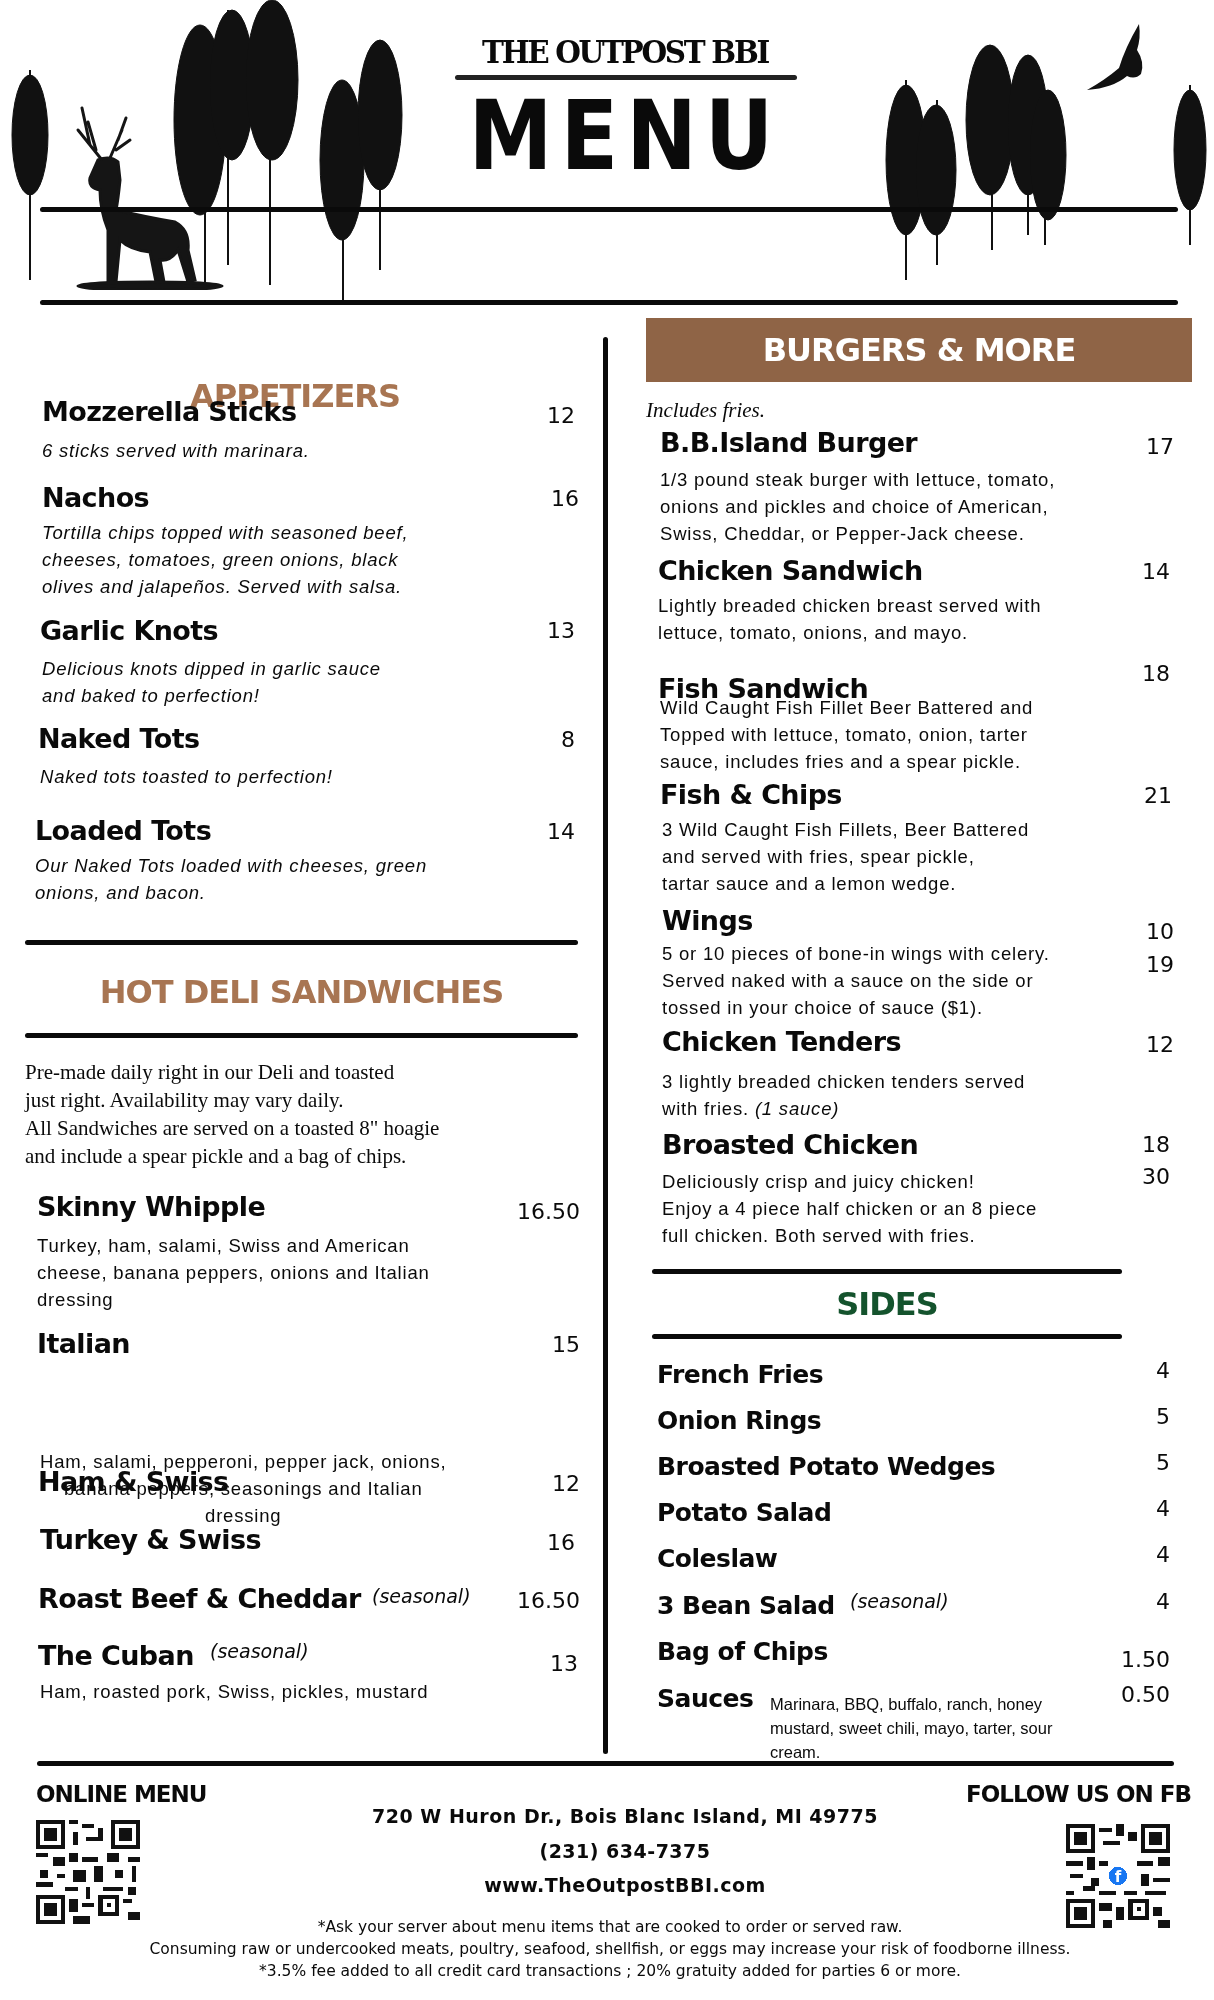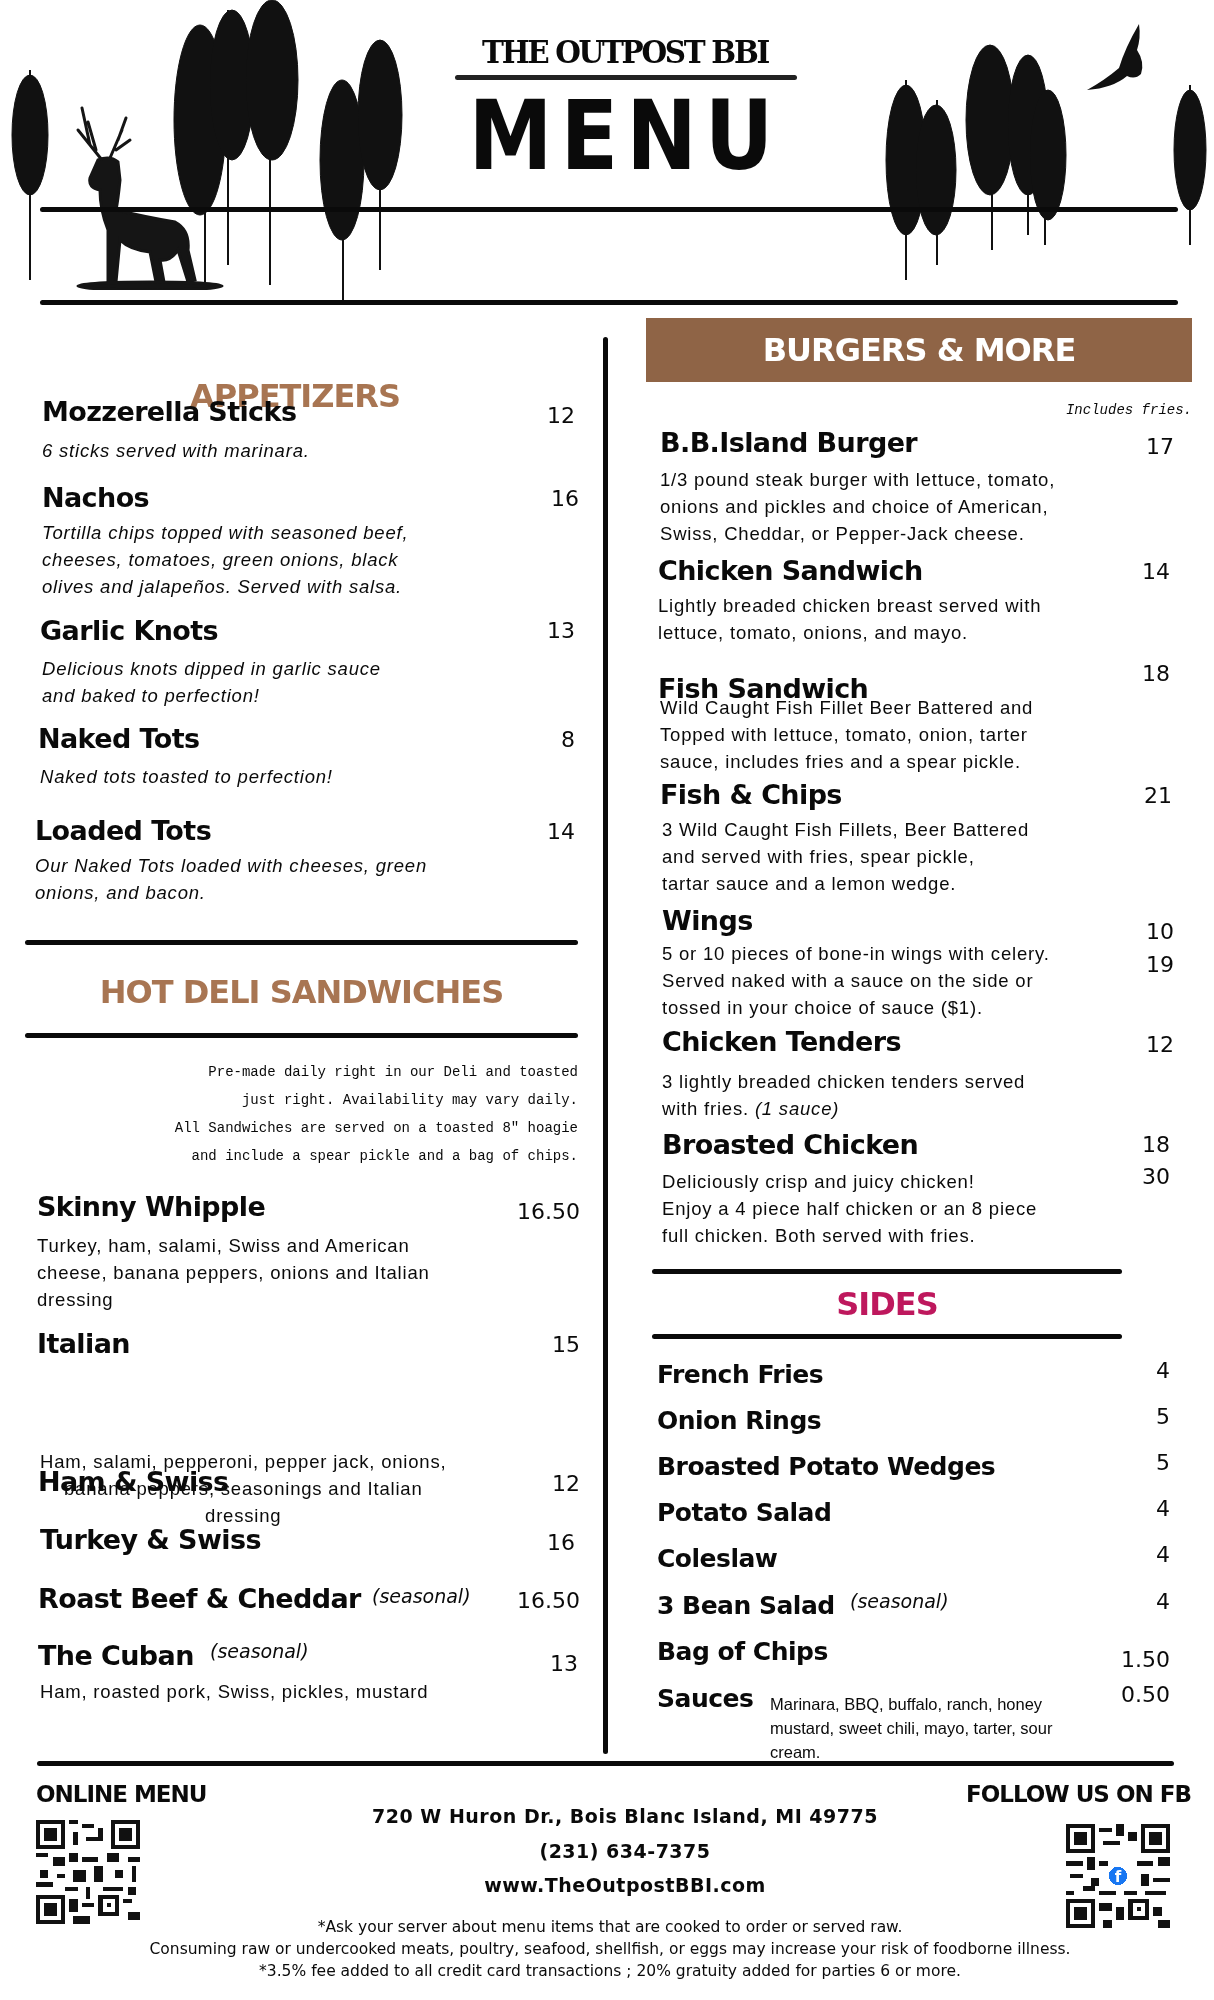--- a/index.html
+++ b/index.html
@@ -28,22 +28,22 @@
     
     .item-name { position: absolute; font-family: "DejaVu Sans", sans-serif; font-weight: 800;
       font-size: 27px; line-height: 34px; letter-spacing: -0.6px; white-space: nowrap; }
     .item-price { position: absolute; font-family: "DejaVu Sans", sans-serif; font-weight: 400;
       font-size: 22px; line-height: 28px; text-align: right; white-space: nowrap; }
     .item-desc { position: absolute; font-family: Liberation Sans, sans-serif; font-size: 18.5px;
       line-height: 27px; letter-spacing: 0.8px; white-space: pre-line; }
     .italic { font-style: italic; }
     .seasonal { position: absolute; font-family: "DejaVu Sans", sans-serif; font-style: italic;
       font-size: 19px; line-height: 28px; white-space: nowrap; }
-    .note { position: absolute; text-align: right; font-family: Liberation Mono, monospace;
-      font-size: 14px; line-height: 28px; white-space: pre-line; }
+    .note { position: absolute; text-align: left; font-family: Liberation Serif, serif;
+      font-size: 21px; line-height: 28px; white-space: pre-line; }
 
     .side-name { position: absolute; left: 657px; font-family: "DejaVu Sans", sans-serif; font-weight: 800;
       font-size: 25px; line-height: 32px; letter-spacing: -0.5px; white-space: nowrap; }
 
     
     .foot-head { position: absolute; font-family: "DejaVu Sans", sans-serif; font-weight: 800;
       font-size: 23px; letter-spacing: -1px; line-height: 28px; white-space: nowrap; }
     .foot-center { position: absolute; left: 300px; width: 650px; text-align: center;
       font-family: "DejaVu Sans", sans-serif; font-weight: 700; font-size: 19px; line-height: 24px; letter-spacing: 0.5px; }
     .disclaimer { position: absolute; left: 60px; width: 1100px; text-align: center;
@@ -243,21 +243,21 @@
     <div class="item-price" style="left:1120px;top:1131px;width:50px;">18</div>
     <div class="item-price" style="left:1120px;top:1163px;width:50px;">30</div>
     <div class="item-desc" style="left:662px;top:1168px;">Deliciously crisp and juicy chicken!
 Enjoy a 4 piece half chicken or an 8 piece
 full chicken. Both served with fries.</div>
   </div>
 </section>
 
 <section>
   <div class="hline" style="left:652px;top:1269px;width:470px;"></div>
-  <div class="sec-title" style="left:652px;top:1284px;width:470px;font-size:32px;line-height:40px;color:#be185d;">SIDES</div>
+  <div class="sec-title" style="left:652px;top:1284px;width:470px;font-size:32px;line-height:40px;color:#14532d;">SIDES</div>
   <div class="hline" style="left:652px;top:1334px;width:470px;"></div>
 
   <div>
     <div class="side-name" style="top:1359px;">French Fries</div>
     <div class="item-price" style="left:1090px;top:1357px;width:80px;">4</div>
   </div>
   <div>
     <div class="side-name" style="top:1405px;">Onion Rings</div>
     <div class="item-price" style="left:1090px;top:1403px;width:80px;">5</div>
   </div>

